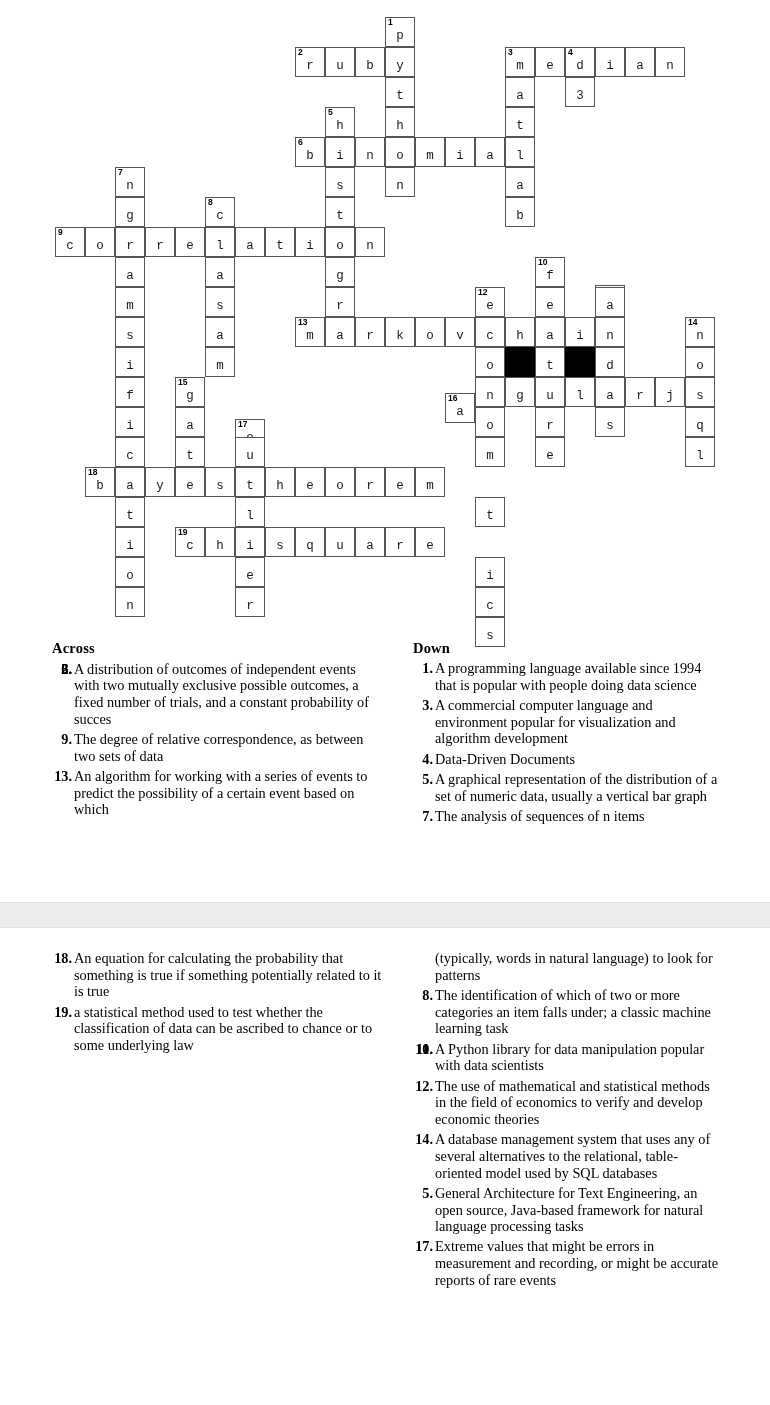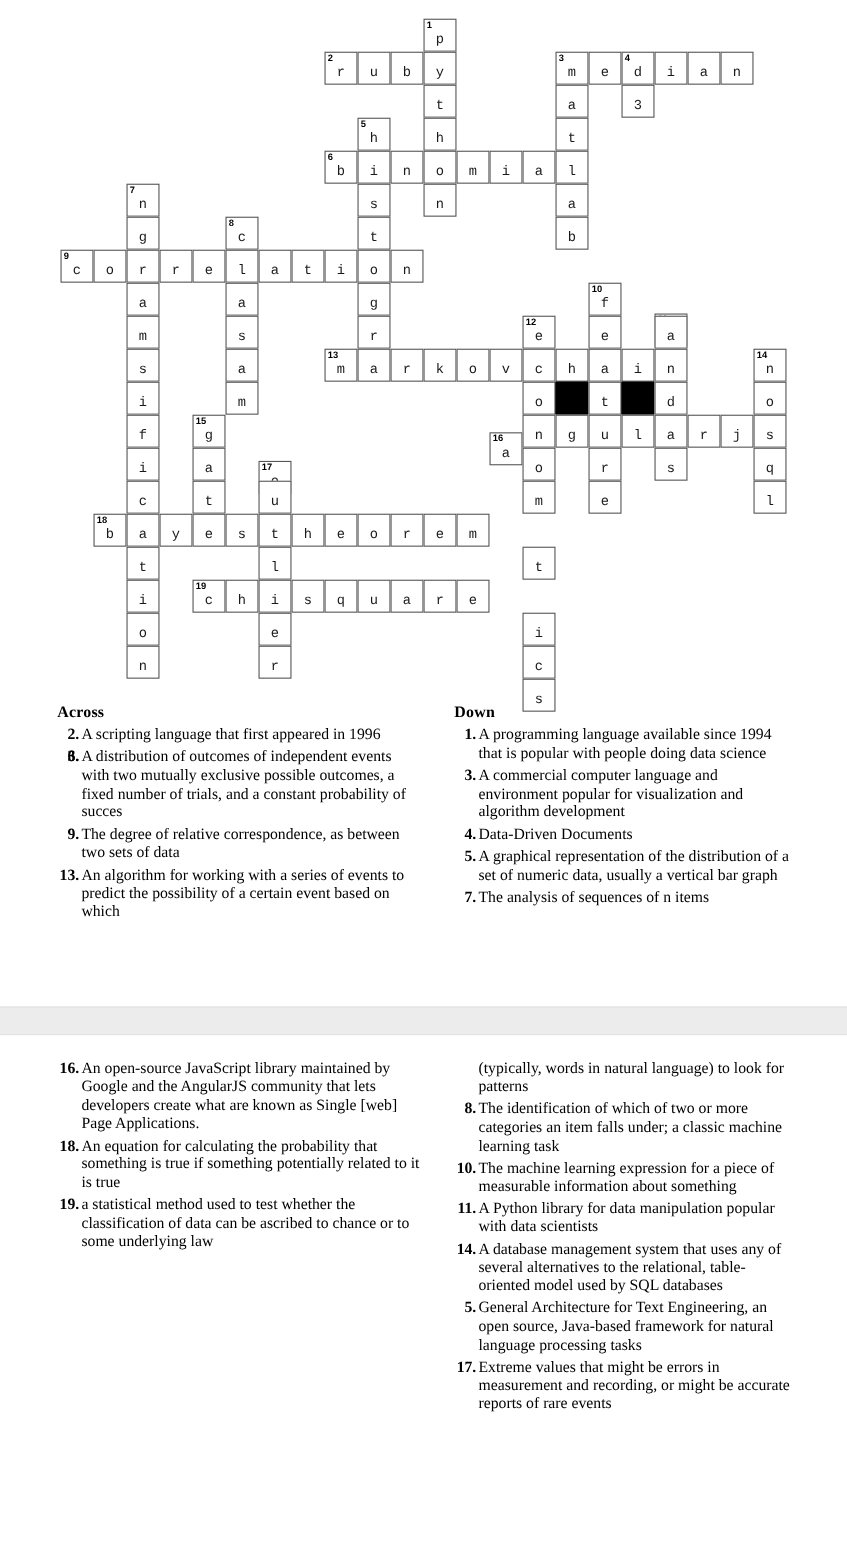--- a/index.html
+++ b/index.html
@@ -506,21 +506,21 @@
           <span class="letter">s</span>
         </div>
       </div>
   </div>
 
   <div class="clue-region">
     <div class="cols">
       <div class="col">
         <div class="col-head">Across</div>
         <ul class="clues" id="across-1">
-            <li><span class="cnum">2.</span><span>A scripting language that first appeared in 1996</span></li>
+            <li><span class="cnum">2.</span></li>
             <li><span class="cnum">3.</span></li>
             <li><span class="cnum">6.</span><span>A distribution of outcomes of independent events with two mutually exclusive possible outcomes, a fixed number of trials, and a constant probability of succes</span></li>
             <li><span class="cnum">9.</span><span>The degree of relative correspondence, as between two sets of data</span></li>
             <li><span class="cnum">13.</span><span>An algorithm for working with a series of events to predict the possibility of a certain event based on which</span></li>
           </ul>
       </div>
       <div class="col right">
         <div class="col-head">Down</div>
         <ul class="clues" id="down-1">
             <li><span class="cnum">1.</span><span>A programming language available since 1994 that is popular with people doing data science</span></li>
@@ -534,31 +534,31 @@
   </div>
 
   <div class="spacer-top"></div>
   <div class="page-break"></div>
   <div class="spacer-after"></div>
 
   <div class="clue-region">
     <div class="cols">
       <div class="col">
         <ul class="clues" id="across-2">
-            <li><span class="cnum">16.</span><span>An open-source JavaScript library maintained by Google and the AngularJS community that lets developers create what are known as Single [web] Page Applications.</span></li>
             <li><span class="cnum">18.</span><span>An equation for calculating the probability that something is true if something potentially related to it is true</span></li>
             <li><span class="cnum">19.</span><span>a statistical method used to test whether the classification of data can be ascribed to chance or to some underlying law</span></li>
           </ul>
       </div>
       <div class="col right">
         <ul class="clues" id="down-2">
             <li class="cont"><span class="cnum"></span><span>(typically, words in natural language) to look for patterns</span></li>
             <li><span class="cnum">8.</span><span>The identification of which of two or more categories an item falls under; a classic machine learning task</span></li>
-            <li><span class="cnum">10.</span><span>The machine learning expression for a piece of measurable information about something</span></li>
+            <li><span class="cnum">10.</span></li>
             <li><span class="cnum">11.</span><span>A Python library for data manipulation popular with data scientists</span></li>
+            <li><span class="cnum">12.</span><span>The use of mathematical and statistical methods in the field of economics to verify and develop economic theories</span></li>
             <li><span class="cnum">14.</span><span>A database management system that uses any of several alternatives to the relational, table-oriented model used by SQL databases</span></li>
             <li><span class="cnum">5.</span><span>General Architecture for Text Engineering, an open source, Java-based framework for natural language processing tasks</span></li>
             <li><span class="cnum">17.</span><span>Extreme values that might be errors in measurement and recording, or might be accurate reports of rare events</span></li>
           </ul>
       </div>
     </div>
   </div>
 
   <div class="spacer-bottom"></div>
 </div>

